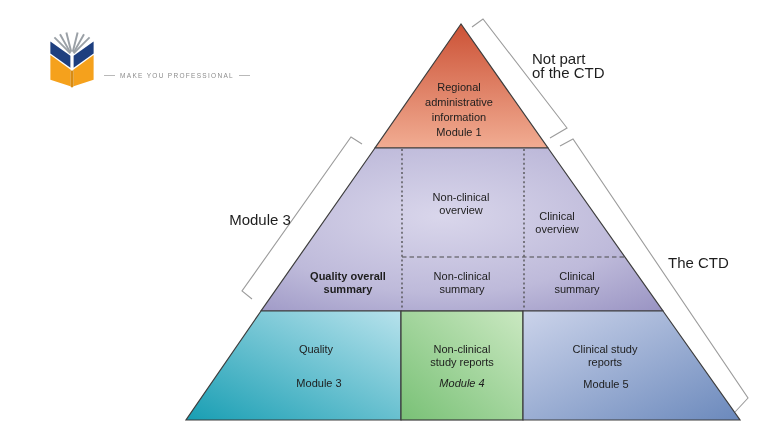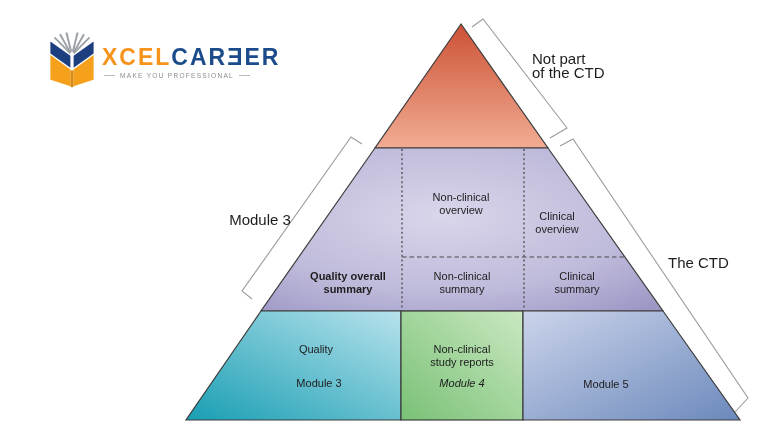--- a/index.html
+++ b/index.html
@@ -103,44 +103,49 @@
         <line x1="37" y1="29" x2="57" y2="9"></line>
       </g>
 
       <polygon points="8,14 33,32 33,47 8,29" fill="#1E3F7F"></polygon>
       <polygon points="62,14 37,32 37,47 62,29" fill="#1E3F7F"></polygon>
 
       <polygon points="8,31 33,49 33,70 8,62" fill="#F5A11C"></polygon>
       <polygon points="62,31 37,49 37,70 62,62" fill="#F5A11C"></polygon>
       <polygon points="33,49 35,51 37,49 37,70 35,72 33,70" fill="#D98C12"></polygon>
     </svg>
-    <div class="brand"><span class="orange">XCEL</span><span class="navy">CARƎER</span></div>
     <div class="tagline">
       <span class="rule"></span>
       <span>MAKE YOU PROFESSIONAL</span>
       <span class="rule"></span>
     </div>
   </div>
 
 
+  <div class="lbl m1">Regional
+administrative
+information
+Module 1</div>
   <div class="lbl nco">Non-clinical
 overview</div>
   <div class="lbl co">Clinical
 overview</div>
   <div class="lbl qos">Quality overall
 summary</div>
   <div class="lbl ncs">Non-clinical
 summary</div>
   <div class="lbl cs">Clinical
 summary</div>
   <div class="lbl m3t">Quality</div>
   <div class="lbl m3l">Module 3</div>
   <div class="lbl m4t">Non-clinical
 study reports</div>
   <div class="lbl m4l">Module 4</div>
+  <div class="lbl m5t">Clinical study
+reports</div>
   <div class="lbl m5l">Module 5</div>
 
   <div class="lbl out mod2">Module 3</div>
   <div class="lbl out left notpart">Not part
 of the CTD</div>
   <div class="lbl out left thectd">The CTD</div>
 
 </div>
 
 </body></html>

